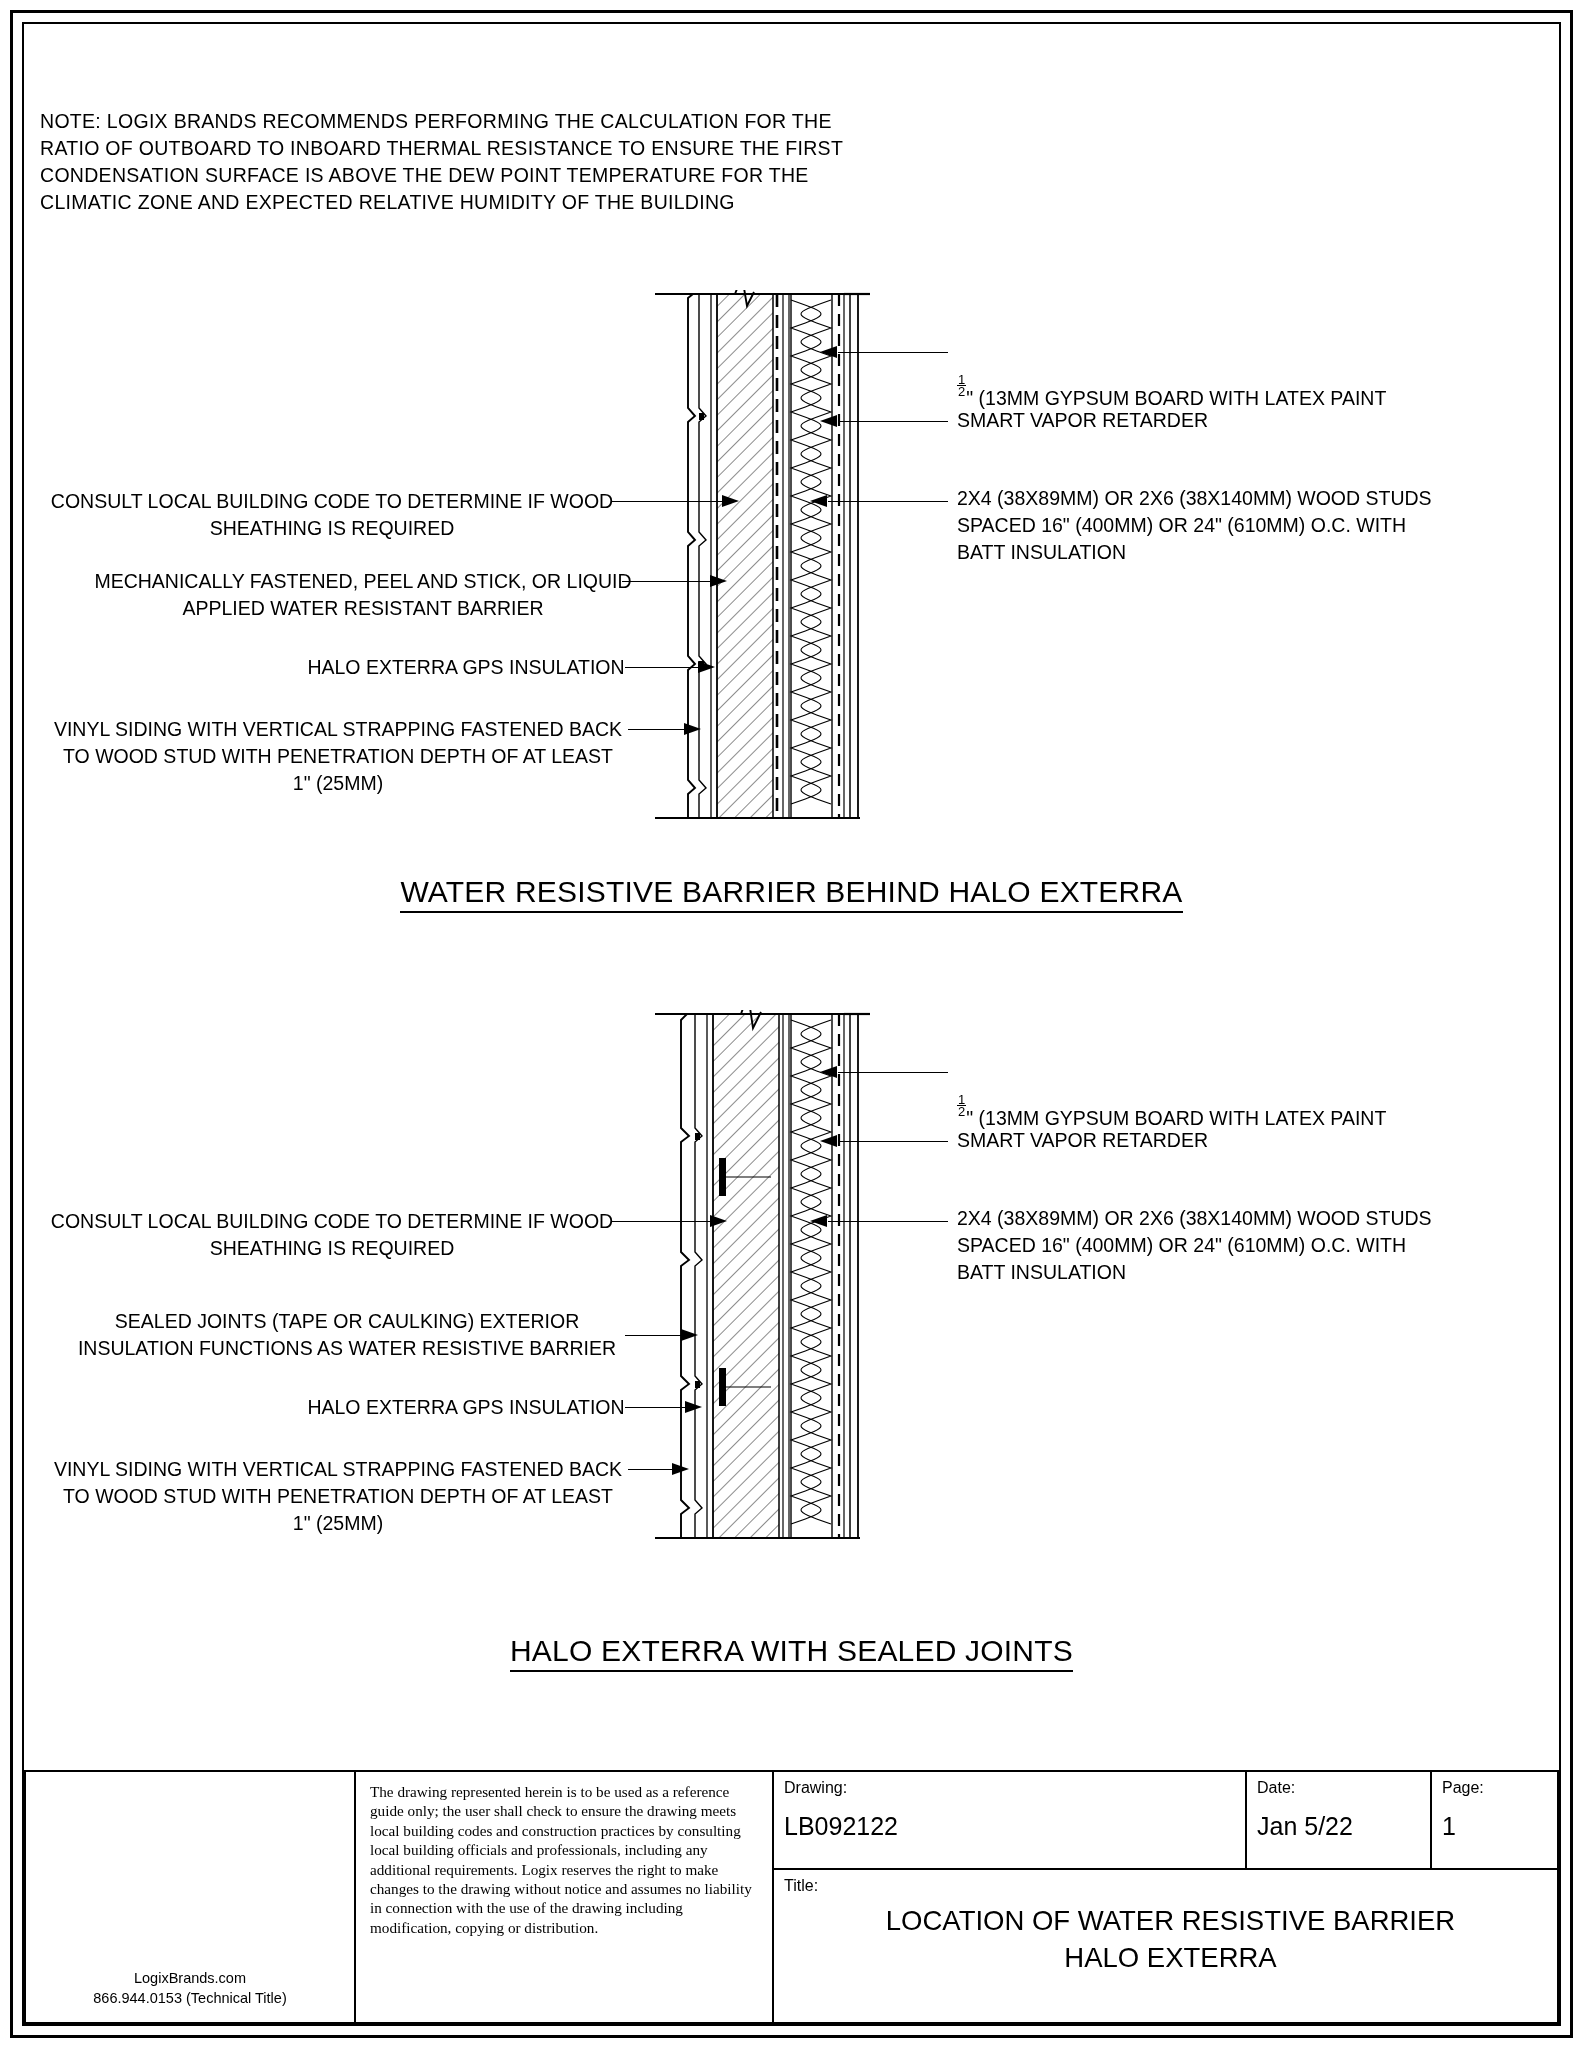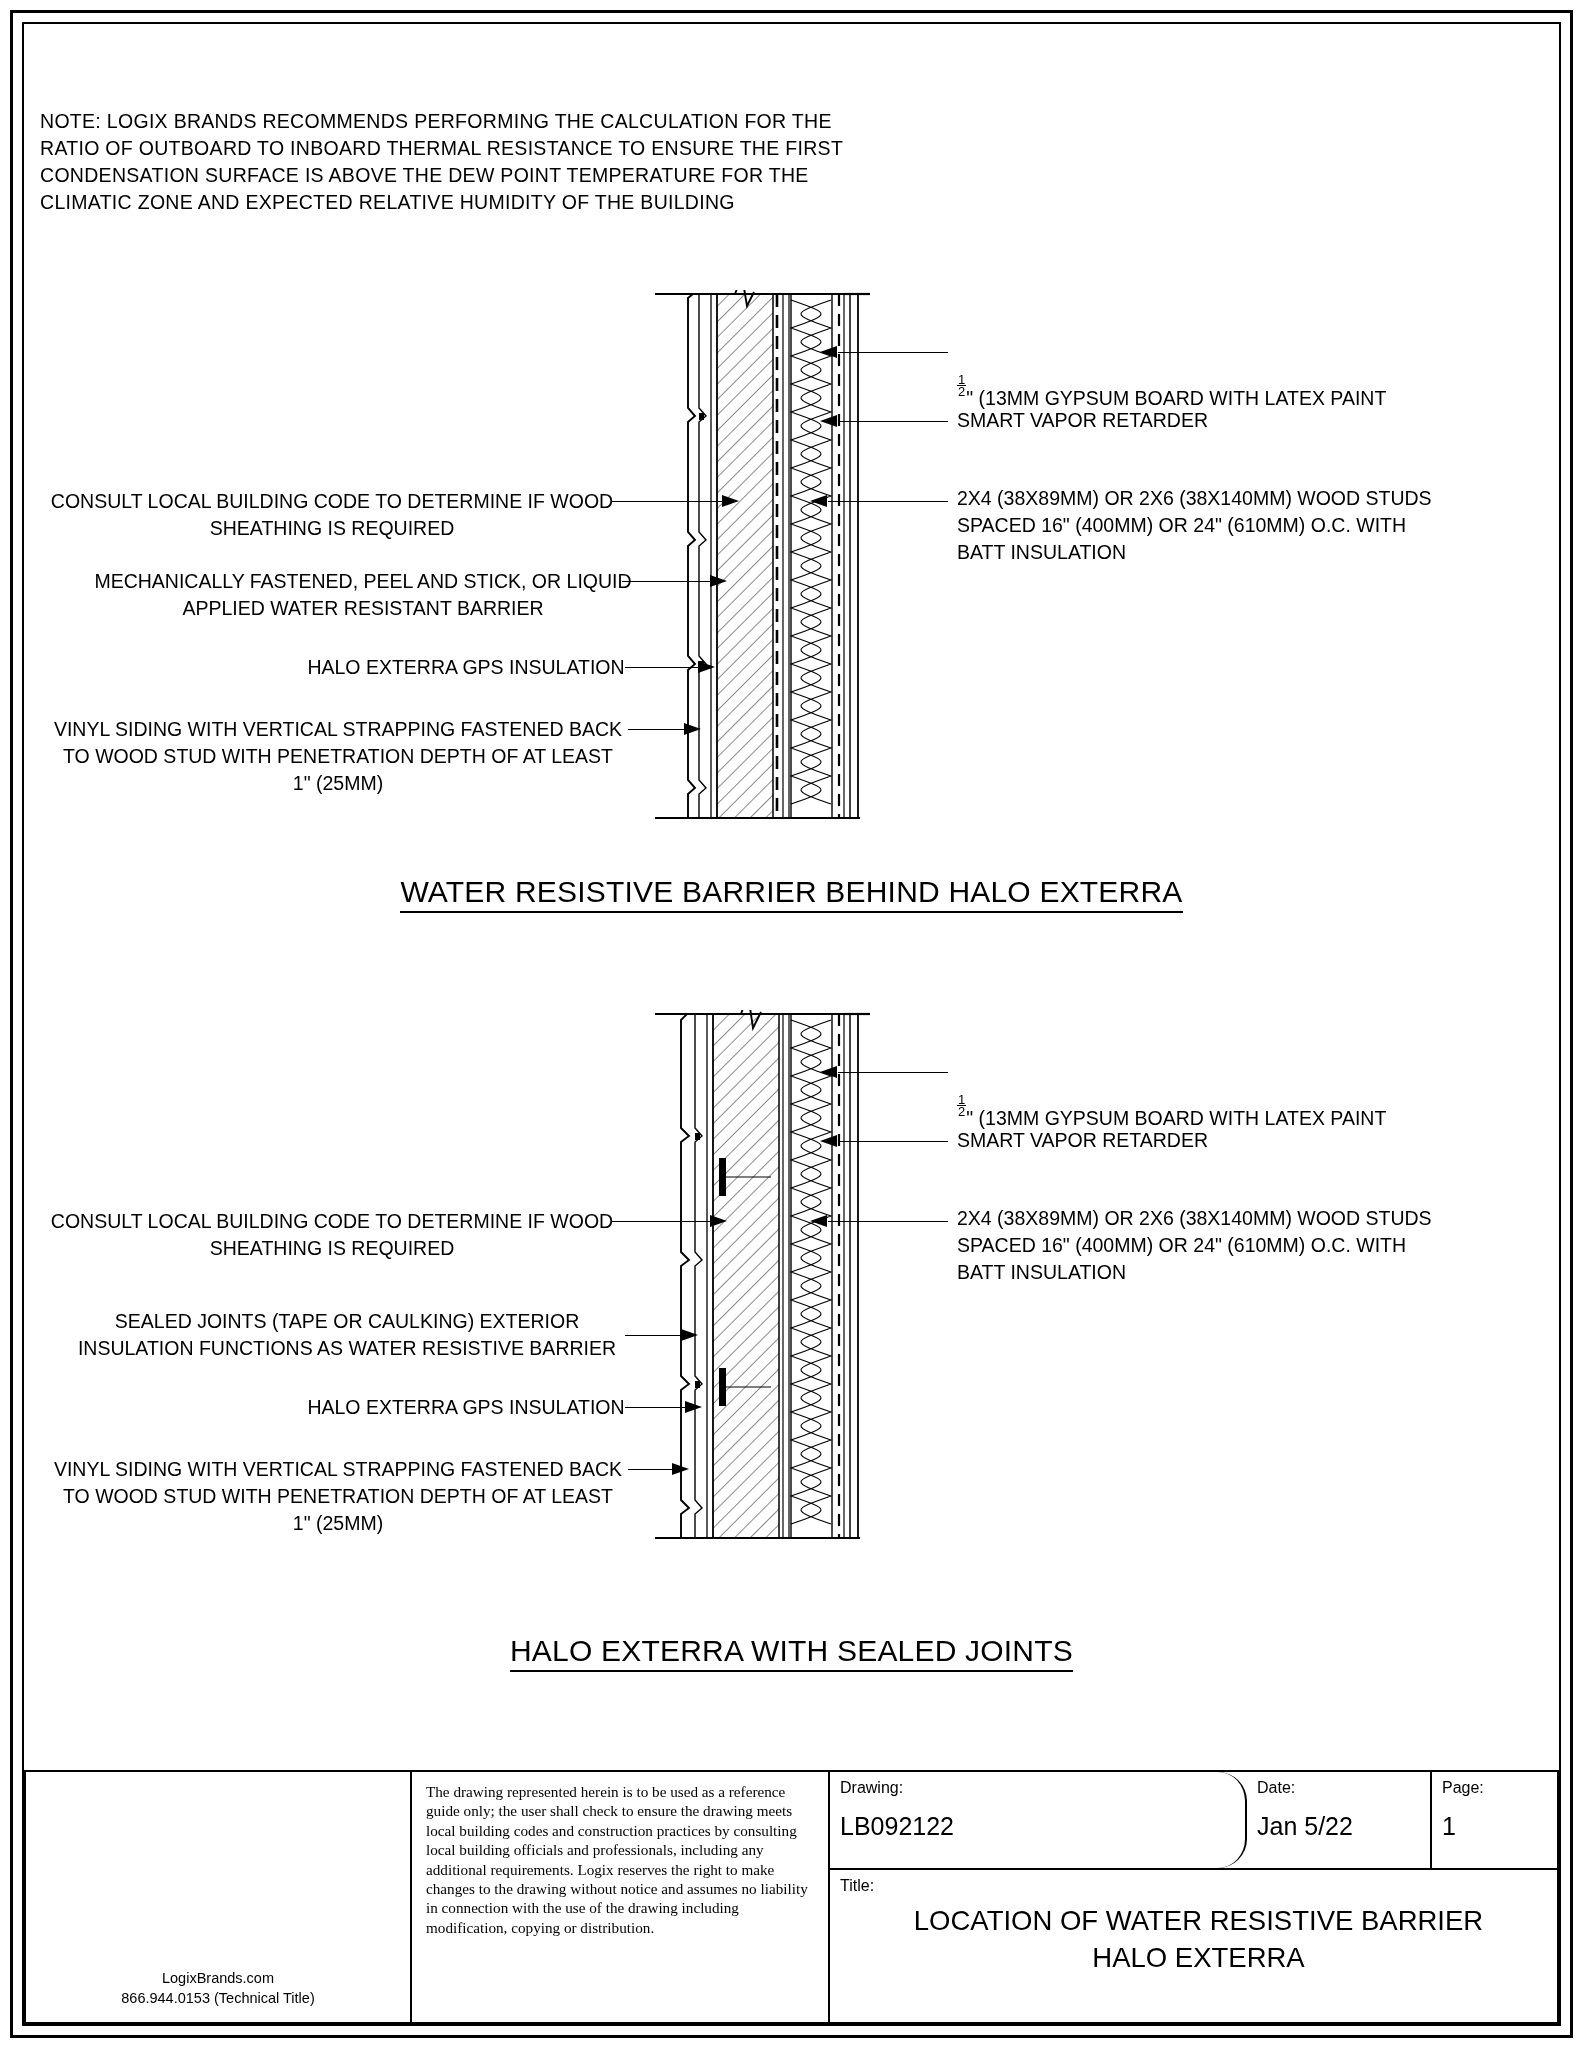--- a/index.html
+++ b/index.html
@@ -32,29 +32,29 @@
            border-bottom:6px solid transparent;border-left:17px solid #000;}
 
   
   .frac{display:inline-block;vertical-align:-0.15em;font-size:13px;line-height:11px;text-align:center;}
   .frac .n{display:block;border-bottom:1.2px solid #000;padding:0 1px;}
   .frac .d{display:block;padding:0 1px;}
 
   
   .tblock{position:absolute;left:24px;top:1770px;width:1535px;height:254px;
           border:2.5px solid #000;box-sizing:border-box;display:flex;}
-  .tb-logo{width:386px;border-right:2.5px solid #000;box-sizing:border-box;position:relative;}
+  .tb-logo{width:330px;border-right:2.5px solid #000;box-sizing:border-box;position:relative;}
   .tb-logo .contact{position:absolute;bottom:14px;left:0;width:100%;text-align:center;
        font-family:"Liberation Sans",sans-serif;font-size:14.5px;line-height:20px;}
   .tb-disc{width:418px;border-right:2.5px solid #000;box-sizing:border-box;padding:10px 12px 6px 14px;
        font-family:"Liberation Serif",serif;font-size:15.2px;line-height:19.4px;text-align:left;}
   .tb-right{flex:1;display:flex;flex-direction:column;}
   .tb-row1{height:98px;display:flex;border-bottom:2.5px solid #000;box-sizing:border-box;}
   .tb-cell{box-sizing:border-box;padding:5px 0 0 10px;position:relative;}
-  .tb-drawing{flex:1;border-right:2.5px solid #000;border-radius:29px;}
+  .tb-drawing{flex:1;border-right:2.5px solid #000;}
   .tb-date{width:185px;border-right:2.5px solid #000;}
   .tb-page{width:125px;}
   .tb-k{font-size:16px;line-height:21px;}
   .tb-v{font-size:25px;line-height:34px;margin-top:11px;}
   .tb-row2{flex:1;box-sizing:border-box;padding:5px 0 0 10px;}
   .tb-row2 .ttl{text-align:center;font-size:27.5px;line-height:37px;margin-top:6px;white-space:pre-line;}
 
   
   .wall{position:absolute;}
 </style>

